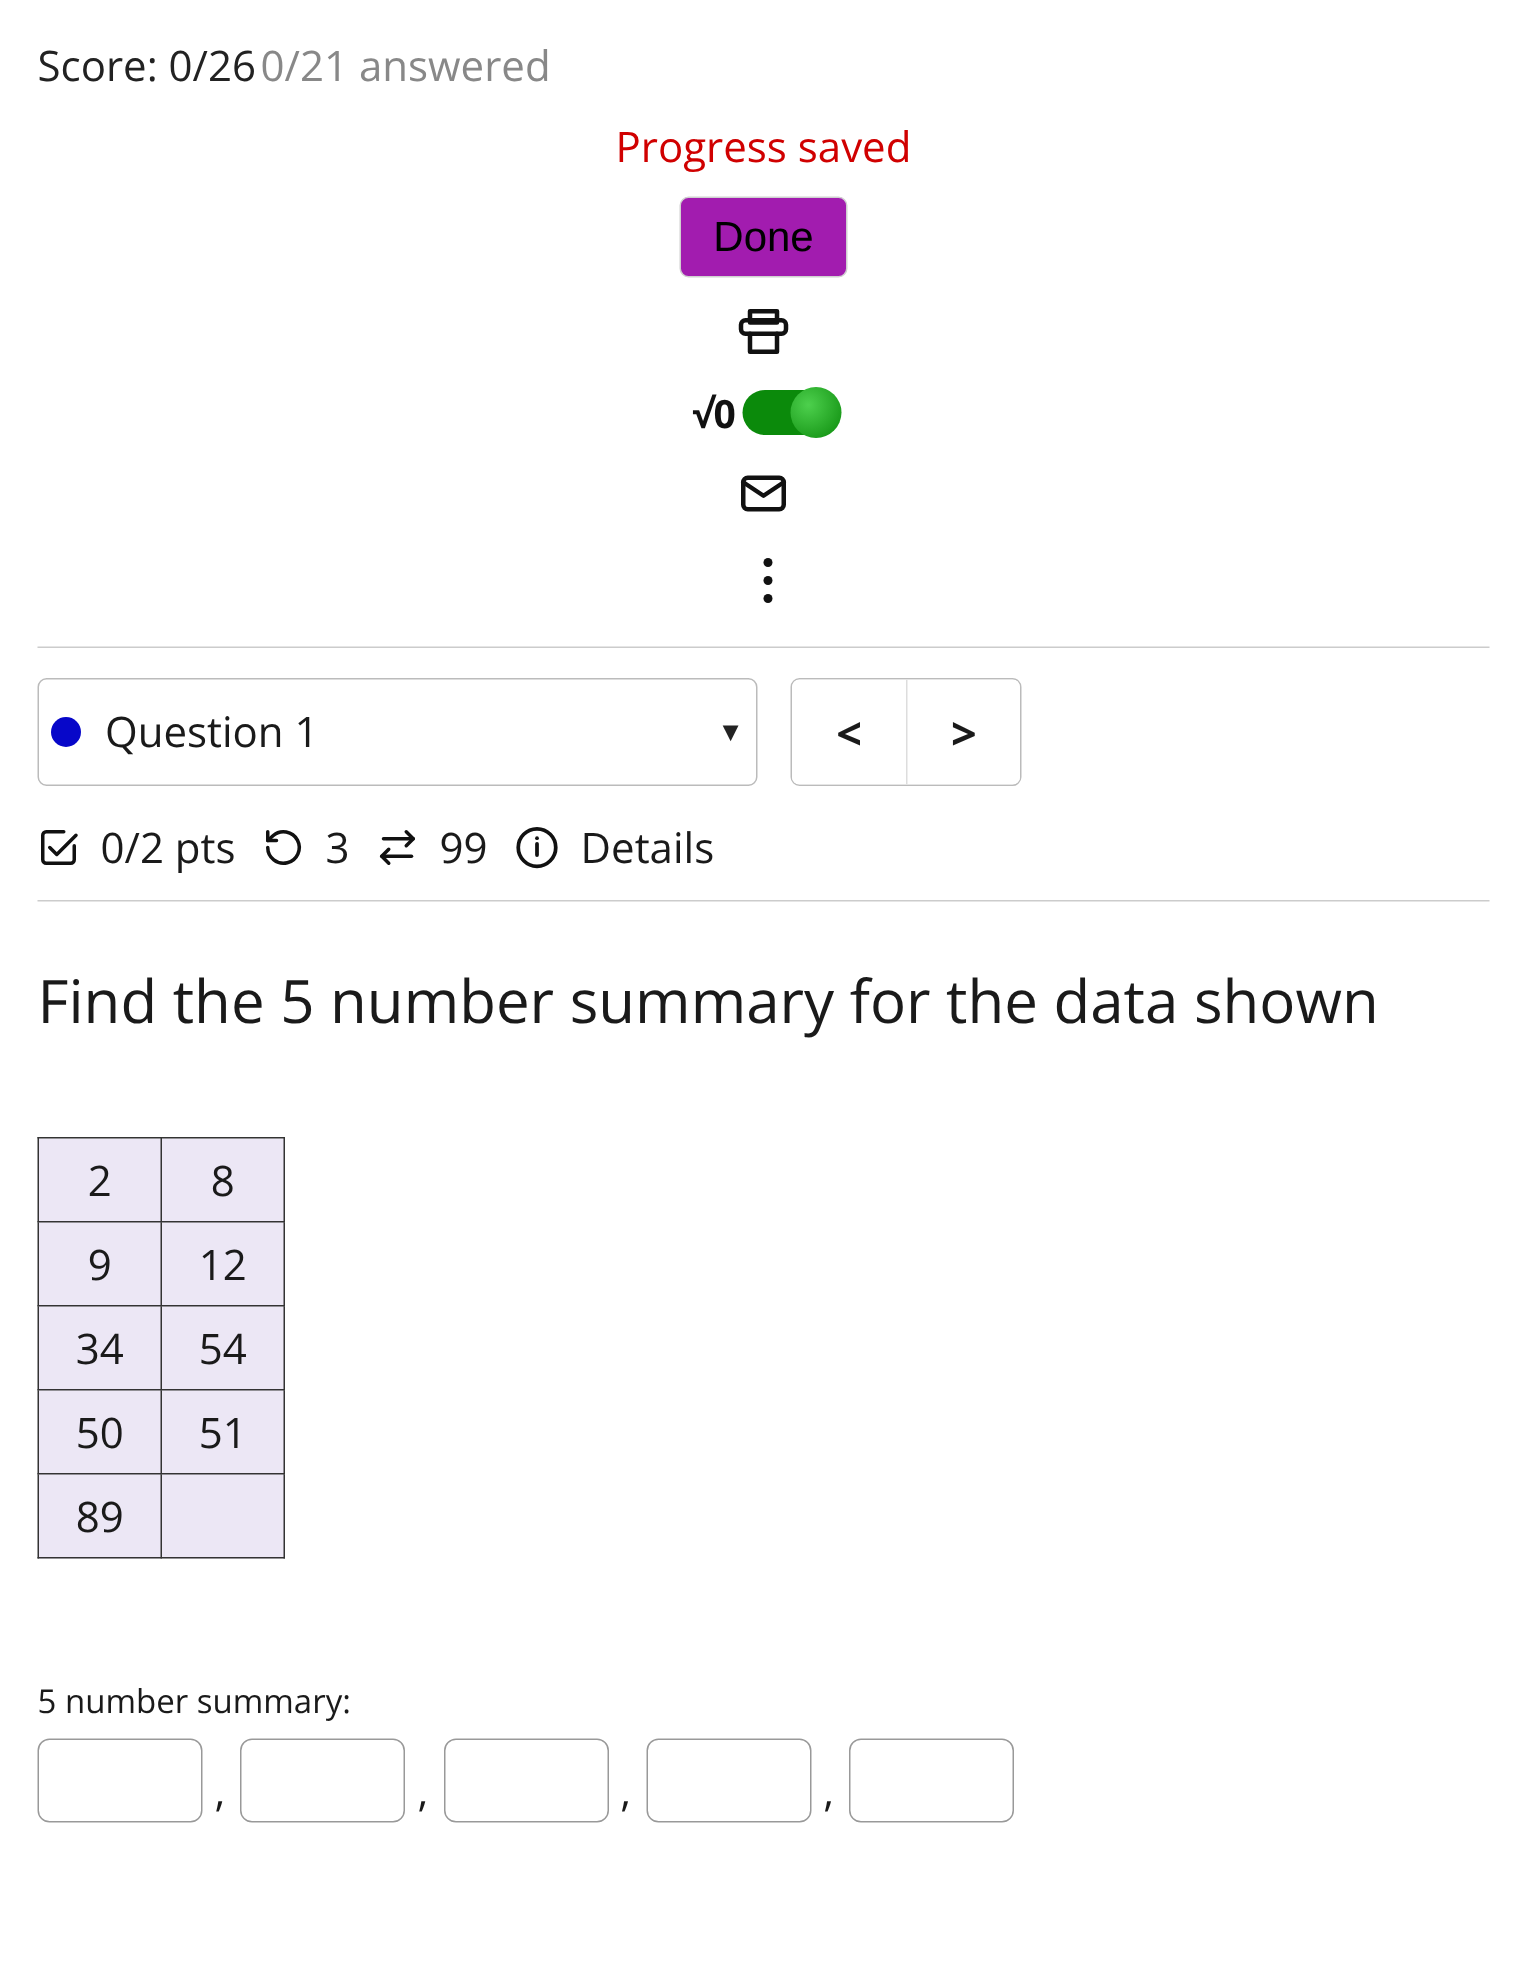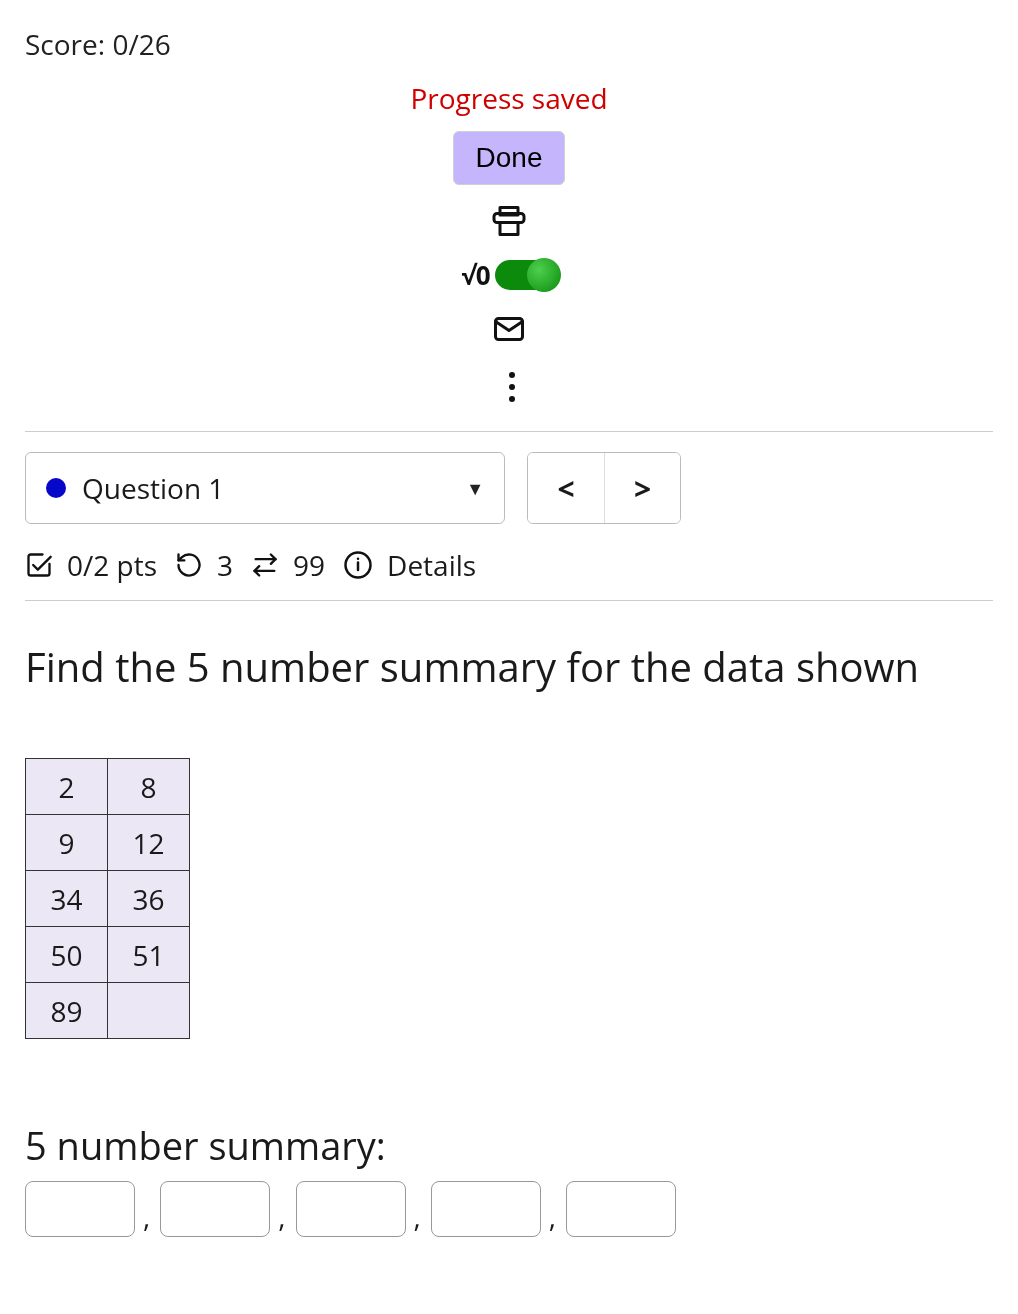--- a/index.html
+++ b/index.html
@@ -23,21 +23,21 @@
       display: flex;
       gap: 14px;
       align-items: center;
       margin-top: 16px;
       padding-bottom: 22px;
       border-bottom: 1px solid #ccc;
       flex-direction: column;
     }
     .progress-saved { color: #d00000; }
     .done-btn {
-      background: #c4b5fd;
+      background: #a21caf;
       border: 1px solid #d0d0d0;
       border-radius: 6px;
       padding: 10px 22px;
       font-size: 28px;
       cursor: pointer;
     }
     .icon-wrap {
       display: inline-flex;
       align-items: center;
       justify-content: center;
@@ -92,21 +92,21 @@
       margin-top: 20px;
     }
     .question-select {
       display: flex;
       align-items: center;
       justify-content: space-between;
       width: 480px;
       height: 72px;
       border: 1px solid #bbb;
       border-radius: 6px;
-      padding: 0 20px;
+      padding: 0 8px;
       cursor: pointer;
     }
     .question-select-inner {
       display: flex;
       align-items: center;
       gap: 16px;
     }
     .blue-dot {
       width: 20px; height: 20px; border-radius: 50%; background: #0707c9;
     }
@@ -152,21 +152,21 @@
       background: #ece7f5;
       width: 82px;
       height: 56px;
       text-align: center;
       font-size: 28px;
       padding: 0 8px;
     }
 
     .summary-label {
       margin-top: 80px;
-      font-size: 38px;
+      font-size: 22px;
     }
     .answer-row {
       display: flex;
       align-items: flex-end;
       gap: 0;
       margin-top: 10px;
     }
     .answer-input {
       width: 110px;
       height: 56px;
@@ -177,20 +177,21 @@
     }
     .comma { padding: 0 10px 2px 8px; font-size: 28px; }
 
     svg { display: block; }
   </style>
 </head>
 <body>
 
 <div class="header-line1">
   <span class="score-label">Score: 0/26</span>
+  <span class="answered-label">0/21 answered</span>
 </div>
 
 <div class="header-line2">
   <span class="progress-saved">Progress saved</span>
   <button class="done-btn">Done</button>
 
   <span class="icon-wrap">
     <svg width="36" height="36" viewBox="0 0 24 24" fill="none" stroke="#111" stroke-width="2" stroke-linecap="round" stroke-linejoin="round">
       <rect x="6" y="3" width="12" height="5"></rect>
       <path d="M6 13H4a2 2 0 0 1-2-2V9a2 2 0 0 1 2-2h16a2 2 0 0 1 2 2v2a2 2 0 0 1-2 2h-2"></path>
@@ -281,21 +282,21 @@
       <tr>
         <td>2</td>
         <td>8</td>
       </tr>
       <tr>
         <td>9</td>
         <td>12</td>
       </tr>
       <tr>
         <td>34</td>
-        <td>36</td>
+        <td>54</td>
       </tr>
       <tr>
         <td>50</td>
         <td>51</td>
       </tr>
       <tr>
         <td>89</td>
         <td></td>
       </tr>
     </tbody>

